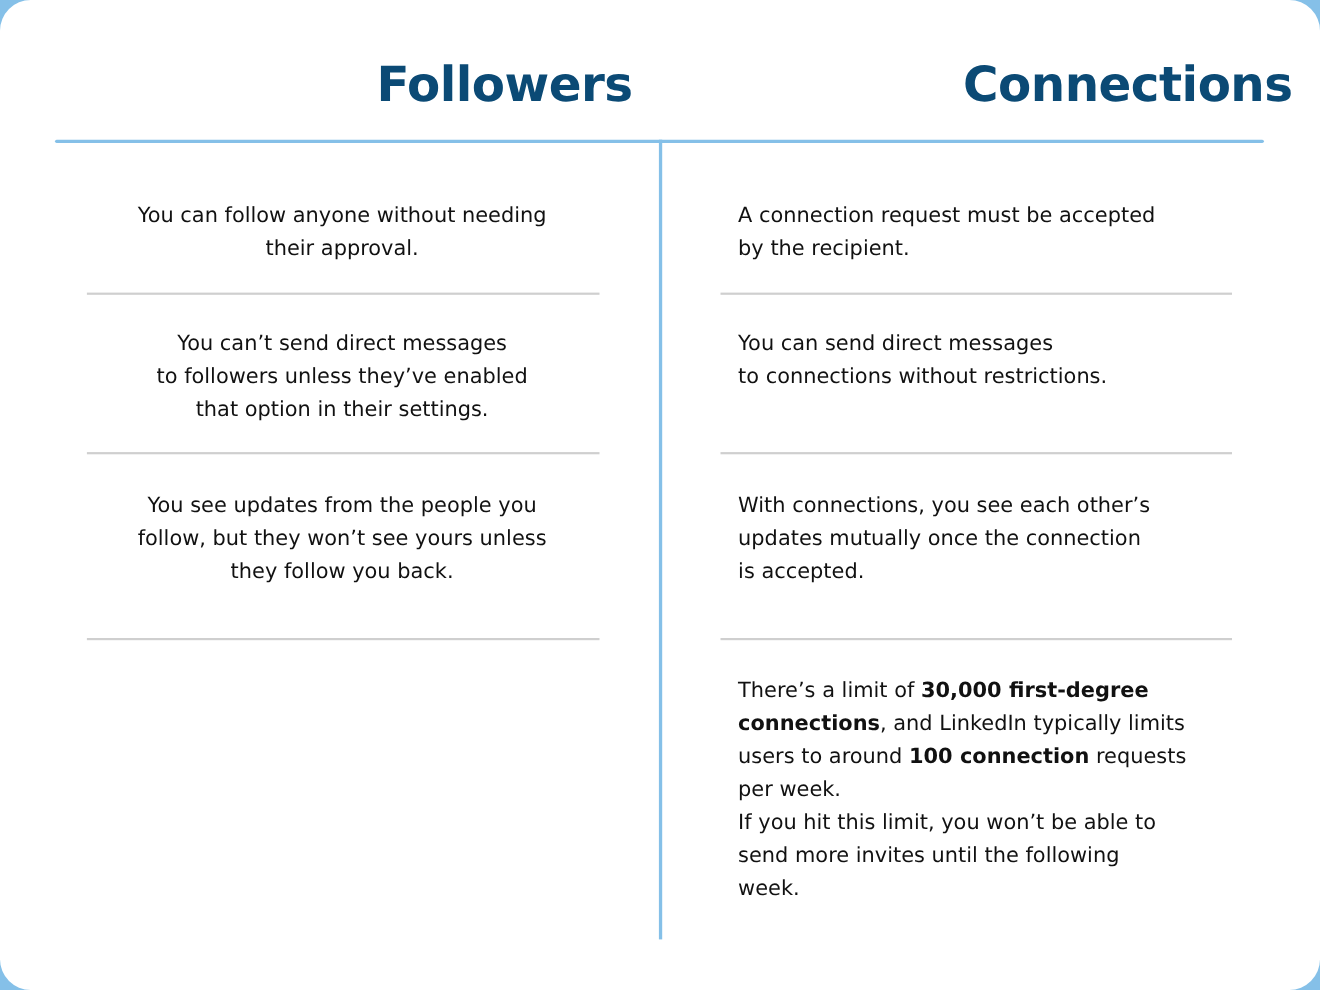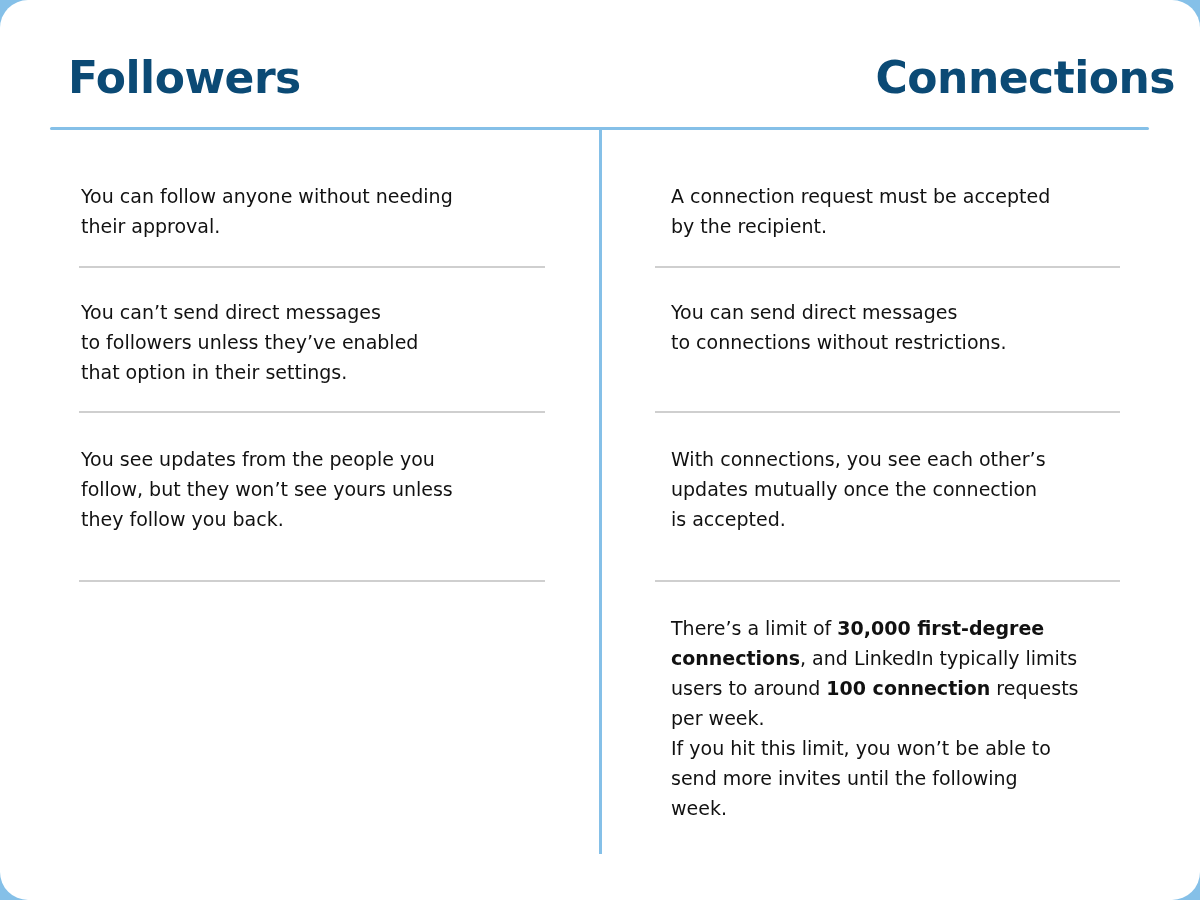--- a/index.html
+++ b/index.html
@@ -14,38 +14,38 @@
     width: 1200px; height: 900px;
     background: #ffffff;
     border-radius: 28px;
   }
   .title {
     position: absolute; top: 52px;
     font-family: "DejaVu Sans", sans-serif;
     font-weight: bold; font-size: 44px;
     color: #0b4a75; letter-spacing: -0.5px;
   }
-  .title.left { left: 68px; width: 525px; text-align: left; }
+  .title.left { left: 50px; width: 525px; text-align: right; }
   .title.right { left: 600px; width: 575px; text-align: right; }
   .hline-blue {
     position: absolute; left: 50px; top: 127px;
     width: 1099px; height: 3px; background: #85c0e8; border-radius: 2px;
   }
   .vline-blue {
     position: absolute; left: 599px; top: 127px;
     width: 3px; height: 727px; background: #85c0e8;
   }
   .item {
     position: absolute;
     font-family: "DejaVu Sans", sans-serif;
     font-size: 19px; line-height: 30px; color: #111111;
     white-space: pre-line;
   }
   .item b { font-weight: bold; }
-  .col-l { left: 81px; width: 460px; }
+  .col-l { left: 81px; width: 460px; text-align: center; }
   .col-r { left: 655px; width: 470px; margin-left: 16px; }
   .divider {
     position: absolute; height: 2px; background: #cfcfcf;
   }
   .divider.l { left: 79px; width: 466px; }
   .divider.r { left: 655px; width: 465px; }
 </style>
 </head>
 <body>
 

